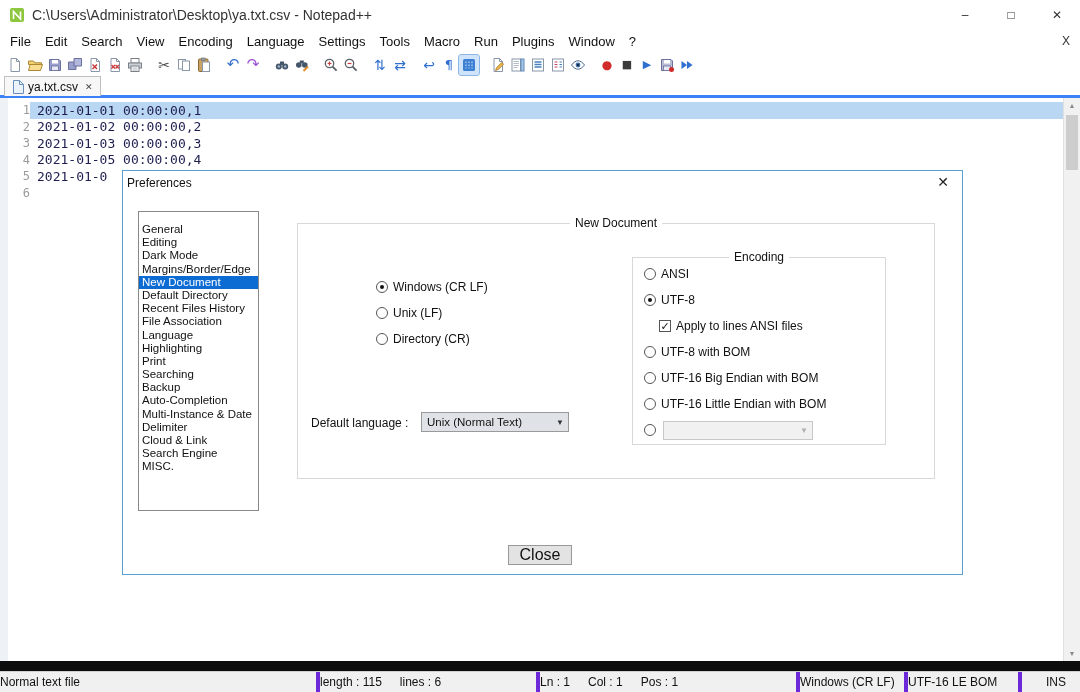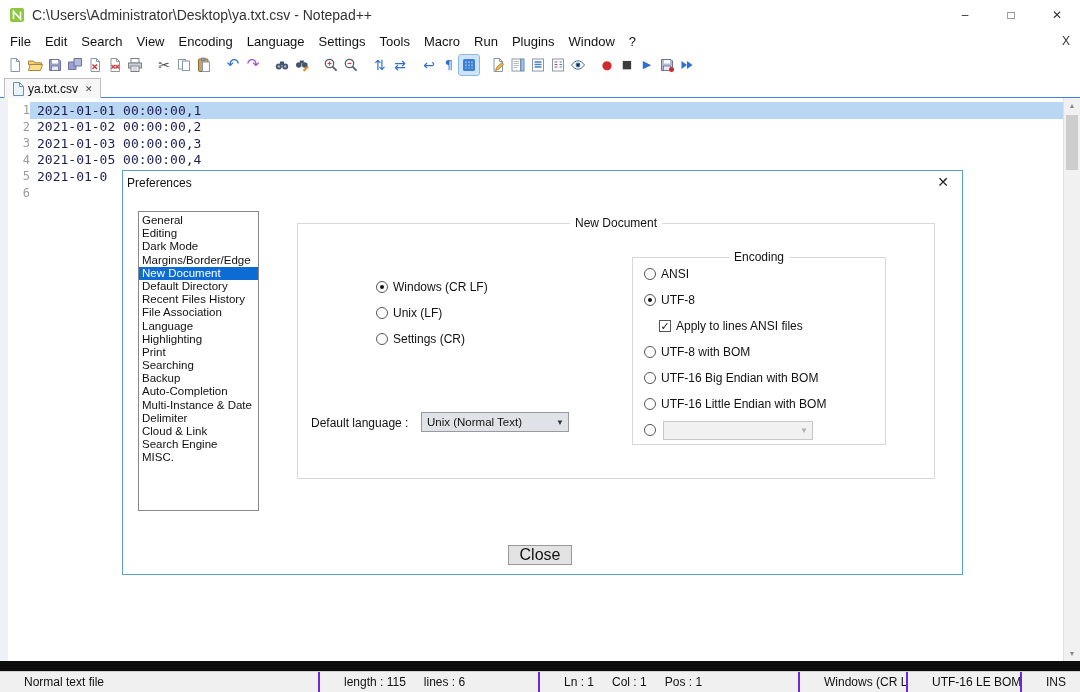--- a/index.html
+++ b/index.html
@@ -20,21 +20,21 @@
   .menu-right-x{margin-left:auto;margin-right:10px;font-size:12px;color:#333}
 
   
   .toolbar{position:absolute;top:52px;left:0;right:0;height:25px;display:flex;align-items:center;padding-left:5px;background:#fff}
   .tb-btn{width:20px;height:20px;display:flex;align-items:center;justify-content:center;border-radius:2px;flex:none}
   .tb-btn.tb-active{background:#cfe4fa;outline:1px solid #8ab6e8}
   .tb-ic{display:flex;align-items:center;justify-content:center}
   .gl{font-family:"DejaVu Sans",sans-serif;line-height:1}
 
   
-  .tabbar{position:absolute;top:77px;left:0;right:0;height:21px;background:#fff;border-bottom:1px solid #3b82f6;display:flex;align-items:flex-end}
+  .tabbar{position:absolute;top:77px;left:0;right:0;height:21px;background:#fff;border-bottom:3px solid #3b82f6;display:flex;align-items:flex-end}
   .tab{display:flex;align-items:center;gap:4px;height:20px;padding:0 7px;margin-left:4px;background:#f7f7f7;
     border:1px solid #bfbfbf;border-bottom:none;font-size:12px;position:relative;top:1px}
   .tab-close{font-size:9px;color:#444;margin-left:3px}
 
   
   .editor{position:absolute;top:98px;left:0;right:17px;bottom:31px;background:#fff;overflow:hidden}
   .bookmark-margin{position:absolute;left:0;top:0;bottom:0;width:8px;background:#eef2f7}
   .editor-lines{padding-top:4px;font-family:"DejaVu Sans Mono","Liberation Mono",monospace;font-size:13px}
   .ed-row{display:flex;height:16.5px;align-items:center}
   .gutter{width:30px;text-align:right;color:#9b9b9b;font-size:12px;flex:none}
@@ -45,34 +45,34 @@
   .vscroll{position:absolute;top:98px;right:0;width:17px;bottom:31px;background:#f1f1f1;border-left:1px solid #e0e0e0}
   .vs-arrow{height:15px;display:flex;align-items:center;justify-content:center;color:#8a8a8a;font-size:7px}
   .vs-arrow.down{position:absolute;bottom:0;left:0;right:0}
   .vs-thumb{position:absolute;left:2px;right:2px;top:17px;height:55px;background:#cdcdcd}
 
   .darkstrip{position:absolute;left:0;right:0;top:661px;height:10px;background:#0d0d0d}
 
   
   .statusbar{position:absolute;left:0;right:0;top:671px;height:21px;background:#f0f0f0;border-top:1px solid #d0d0d0;
     display:flex;align-items:stretch;font-size:12px}
-  .sb-seg{display:flex;align-items:center;padding-left:24px;gap:18px;border-right:2px solid #6d28d9;white-space:nowrap;overflow:hidden}
+  .sb-seg{display:flex;align-items:center;padding-left:0;gap:18px;border-right:4px solid #6d28d9;white-space:nowrap;overflow:hidden}
   .sb-seg:nth-child(1){width:320px}
   .sb-seg:nth-child(2){width:220px}
   .sb-seg:nth-child(3){width:260px}
   .sb-seg:nth-child(4){width:108px}
   .sb-seg:nth-child(5){width:114px}
   .sb-seg:nth-child(6){flex:1;border-right:none;padding-left:24px}
 
   
   .dialog{position:absolute;left:122px;top:170px;width:841px;height:405px;background:#fff;
     border:1px solid #5a9fd4;font-size:12px;z-index:10}
   .dlg-title{position:absolute;left:4px;top:5px;font-size:12px}
   .dlg-close{position:absolute;right:13px;top:3px;font-size:14px;color:#222}
-  .cat-list{position:absolute;left:15px;top:40px;width:121px;height:300px;border:1px solid #888;background:#fff;overflow:hidden;padding-top:2px}
+  .cat-list{position:absolute;left:15px;top:40px;width:121px;height:300px;border:1px solid #888;background:#fff;overflow:hidden;padding-top:11px}
   .cat-item{height:13.2px;line-height:13px;padding-left:3px;font-size:11.5px;white-space:nowrap}
   .cat-item.selected{background:#0c6cd4;color:#fff}
 
   .grp{position:absolute;border:1px solid #d8d8d8}
   .grp-legend{position:absolute;top:-8px;left:50%;transform:translateX(-50%);background:#fff;padding:0 5px;white-space:nowrap;font-size:12px}
   #main-group{left:174px;top:52px;width:638px;height:256px}
   #format-group{left:236px;top:87px;width:196px;height:119px}
   #encoding-group{left:509px;top:86px;width:254px;height:188px}
 
   .format-options{position:absolute;left:253px;top:109px;display:flex;flex-direction:column;gap:12px}
@@ -484,21 +484,21 @@
       <div class="opt-row">
         <span class="radio sel"></span>
         <span class="opt-label">Windows (CR LF)</span>
       </div>
       <div class="opt-row">
         <span class="radio"></span>
         <span class="opt-label">Unix (LF)</span>
       </div>
       <div class="opt-row">
         <span class="radio"></span>
-        <span class="opt-label">Settings (CR)</span>
+        <span class="opt-label">Directory (CR)</span>
       </div>
     </div>
 
   <div class="grp" id="encoding-group">
     <span class="grp-legend">Encoding</span>
   </div>
   <div class="encoding-options">
       <div class="opt-row">
         <span class="radio"></span>
         <span class="opt-label">ANSI</span>

